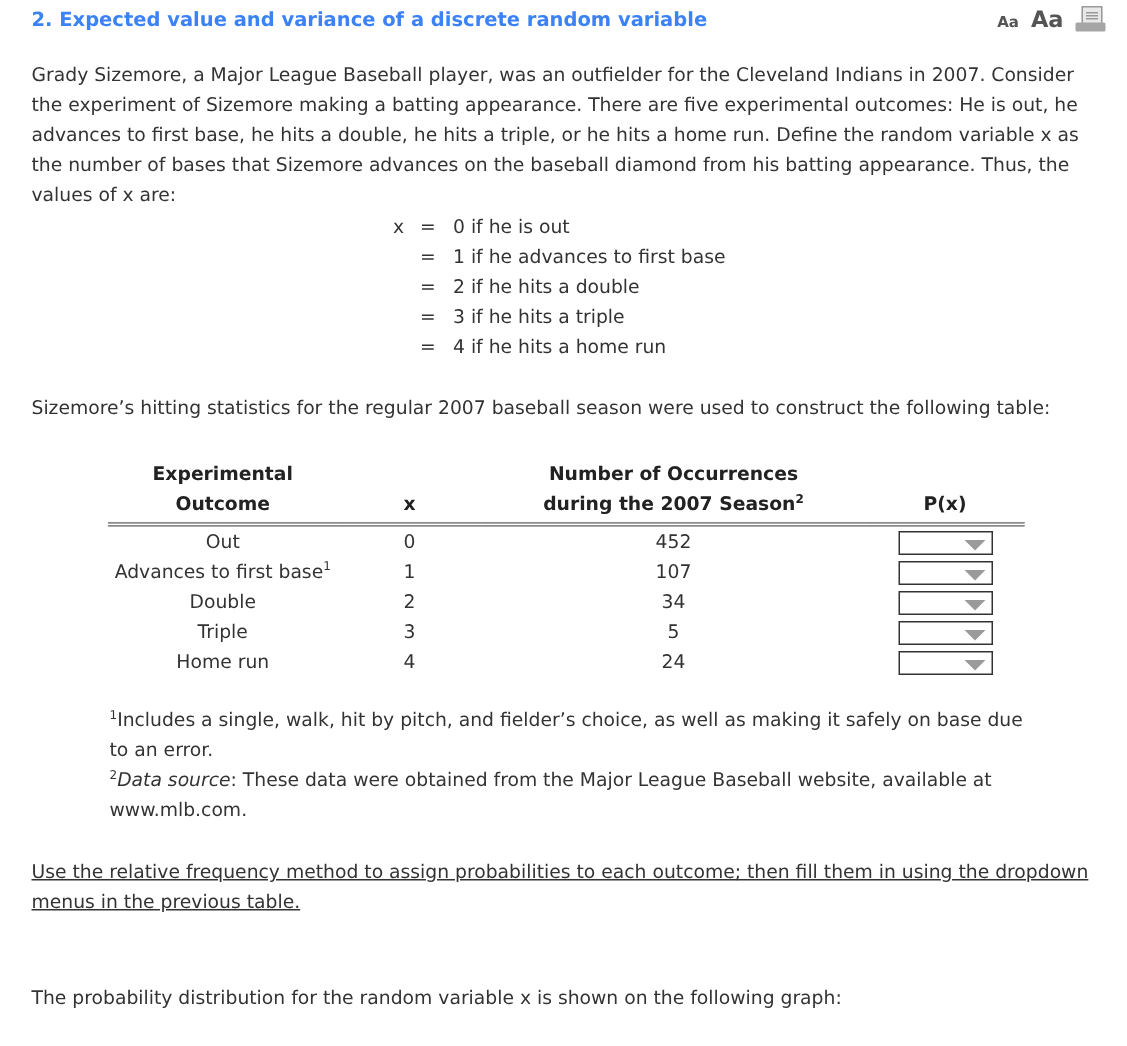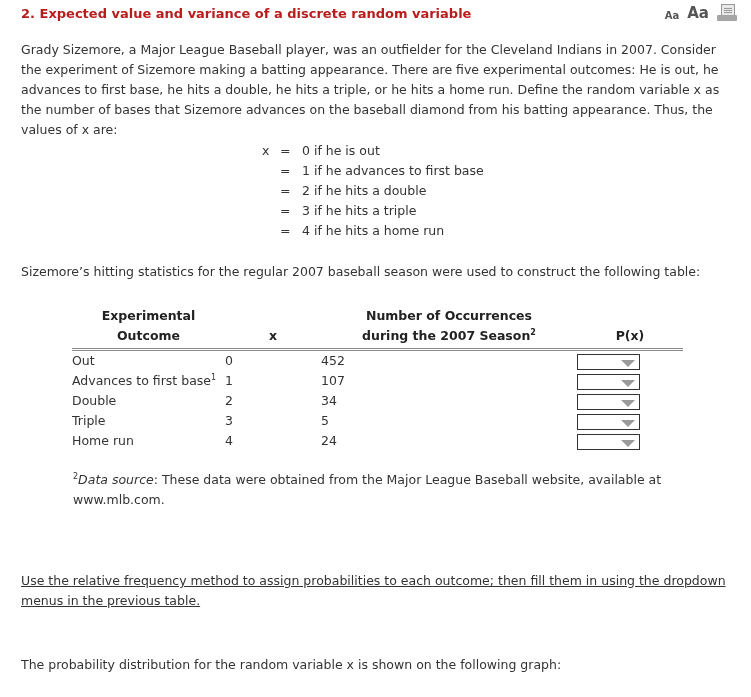--- a/index.html
+++ b/index.html
@@ -15,21 +15,21 @@
       font-family: "DejaVu Sans", sans-serif;
       color: #333333;
       font-size: 12.5px;
     }
     .title {
       position: absolute;
       left: 21px;
       top: 6px;
       font-weight: bold;
       font-size: 13px;
-      color: #b91c1c;
+      color: #3b82f6;
     }
     .tools {
       position: absolute;
       right: 14px;
       top: 4px;
       display: flex;
       align-items: center;
       gap: 8px;
       color: #555;
     }
@@ -77,21 +77,21 @@
     table.stats th {
       font-weight: bold;
       color: #222;
       line-height: 20px;
       padding: 0;
       vertical-align: bottom;
       padding-bottom: 2px;
       border-bottom: 3px double #8a8a8a;
     }
     table.stats td {
-      text-align: left;
+      text-align: center;
       line-height: 20px;
       height: 20px;
       padding: 0;
       margin-top: 26px;
     }
     .col-outcome { width: 153px; }
     .col-x { width: 96px; }
     .col-occ { width: 256px; }
     .col-px { width: 106px; }
     sup { font-size: 8px; vertical-align: top; position: relative; top: -3px; }
@@ -217,18 +217,19 @@
     <tr>
       <td><span>Home run</span><sup></sup></td>
       <td>4</td>
       <td>24</td>
       <td><span class="dd"><span class="arrow"></span></span></td>
     </tr>
   </tbody>
 </table>
 
 <div class="notes">
+  <div><sup>1</sup><span>Includes a single, walk, hit by pitch, and fielder’s choice, as well as making it safely on base due to an error.</span></div>
   <div><sup>2</sup><em>Data source</em><span>: These data were obtained from the Major League Baseball website, available at www.mlb.com.</span></div>
 </div>
 
 <div class="para" style="top:571px;text-decoration:underline;">Use the relative frequency method to assign probabilities to each outcome; then fill them in using the dropdown menus in the previous table.</div>
 
 <div class="para" style="top:655px;">The probability distribution for the random variable x is shown on the following graph:</div>
 
 </body></html>

